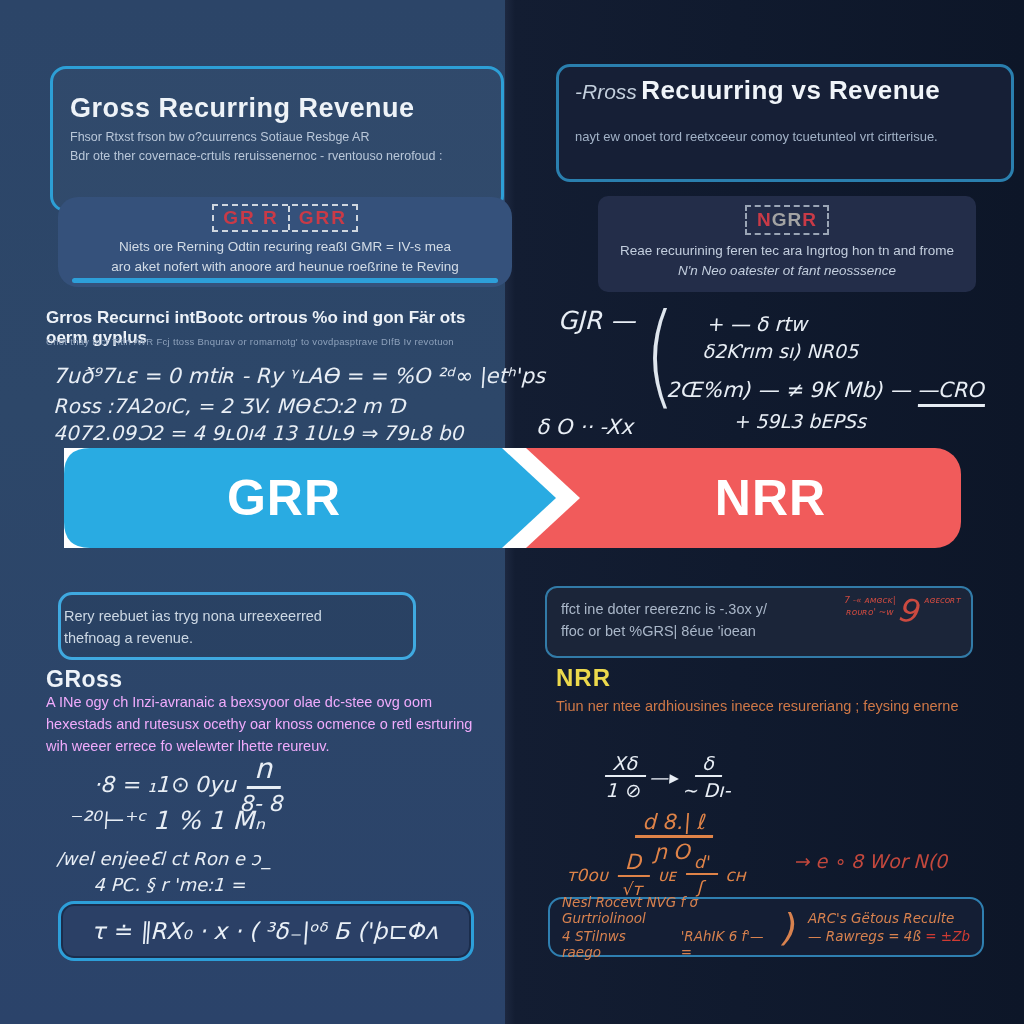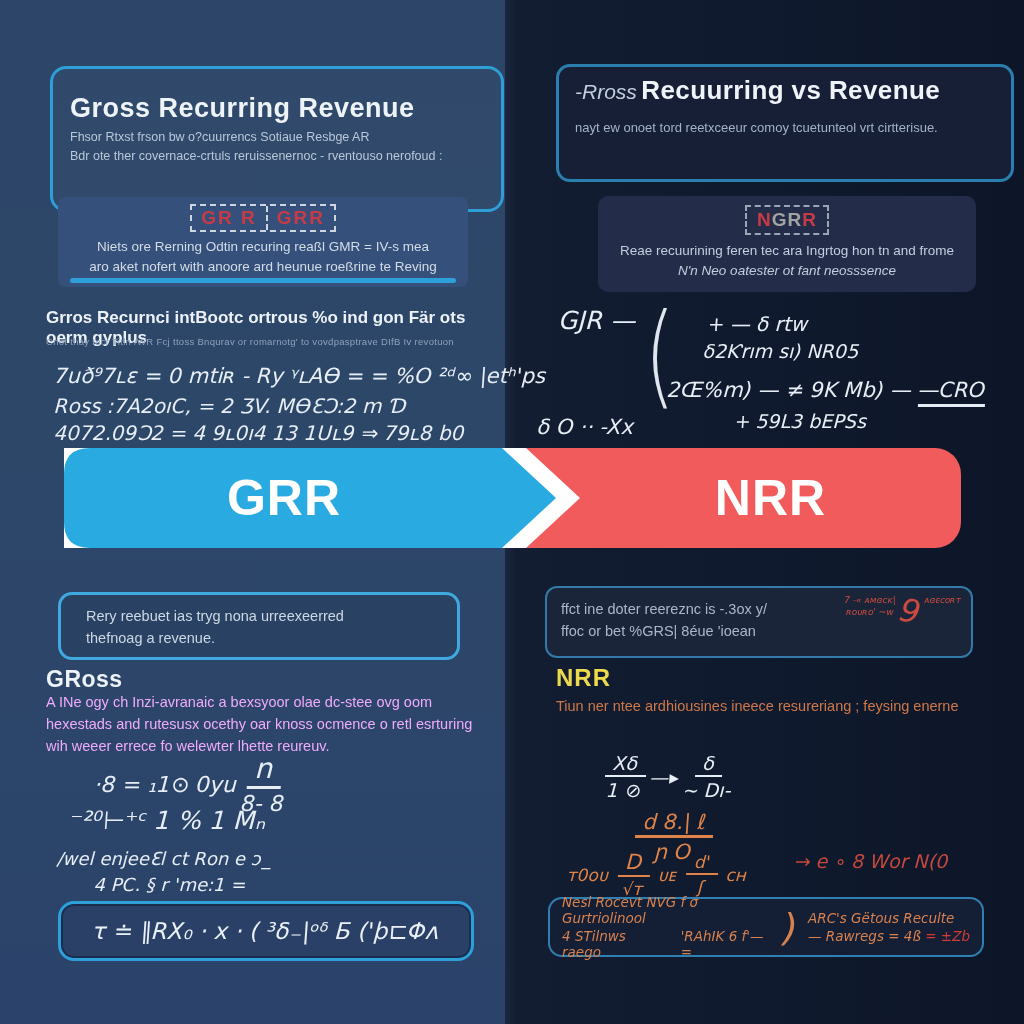--- a/index.html
+++ b/index.html
@@ -17,27 +17,27 @@
   .hand2{font-family:"DejaVu Sans",sans-serif;font-style:italic;}
 
   
   .card-title-l{left:50px;top:66px;width:414px;height:92px;border:3px solid #2d9fd6;
     border-radius:16px;background:rgba(255,255,255,.025);padding:24px 17px;box-sizing:content-box;}
   .card-title-l h1{margin:0 0 4px 0;font-size:27px;letter-spacing:.5px;color:#eef3f8;font-weight:bold;}
   .card-title-l .sub{font-size:12.5px;color:#b9c7d9;line-height:1.55;}
 
   .card-title-r{left:556px;top:64px;width:420px;height:96px;border:3px solid #2a7fae;
     border-radius:14px;background:#161f36;padding:8px 16px;}
-  .card-title-r .t{margin:0 0 12px 0;}
+  .card-title-r .t{margin:0 0 21px 0;}
   .card-title-r .pre{font-size:21px;font-style:italic;color:#c3cfdd;font-weight:400;}
   .card-title-r .main{font-size:26px;color:#f0f4f9;font-weight:bold;letter-spacing:.4px;}
   .card-title-r .sub{font-size:13px;color:#a2b2c7;line-height:1.5;}
 
   
-  .card-grr{left:58px;top:197px;width:410px;height:90px;background:#35517b;border-radius:8px;text-align:center;}
+  .card-grr{left:58px;top:197px;width:454px;height:90px;background:#35517b;border-radius:20px;text-align:center;}
   .badge-row{display:inline-flex;margin-top:7px;border:2px dashed #cfd6df;}
   .badge-cell{padding:1px 9px;font-size:19px;font-weight:bold;letter-spacing:2px;color:#c93a47;}
   .badge-cell + .badge-cell{border-left:2px dashed #cfd6df;}
   .card-grr .desc{font-size:13.5px;color:#d3dce6;line-height:1.45;margin-top:5px;}
   .grr-bar{position:absolute;bottom:4px;left:3%;width:94%;height:5px;background:#2d9fd9;border-radius:3px;}
 
   .card-ngrr{left:598px;top:196px;width:378px;height:96px;background:#232d49;border-radius:10px;text-align:center;}
   .ngrr-badge{display:inline-flex;margin-top:9px;border:2px dashed #9aa5b5;padding:2px 10px;
     font-size:19px;font-weight:bold;letter-spacing:1px;}
   .ngrr-badge .red{color:#c93a47;}
@@ -55,21 +55,21 @@
   .banner{left:64px;top:448px;width:897px;height:100px;}
   .banner svg{position:absolute;left:0;top:0;}
   .banner .lbl{position:absolute;top:50%;transform:translateY(-50%);
     font-size:50px;font-weight:800;color:#ffffff;letter-spacing:1px;text-align:center;
     font-family:"Liberation Sans",sans-serif;}
   .banner .grr{left:0;width:440px;}
   .banner .nrr{left:516px;width:381px;}
 
   
   .note-l{left:58px;top:592px;width:346px;height:40px;border:3px solid #3fa9e0;border-radius:14px;
-    padding:11px 25px;color:#cdd8e4;font-size:14.5px;line-height:1.5;background:rgba(0,0,0,.05);}
+    padding:11px 3px;color:#cdd8e4;font-size:14.5px;line-height:1.5;background:rgba(0,0,0,.05);}
   .note-r{left:545px;top:586px;width:396px;height:46px;border:2.5px solid #327ba8;border-radius:12px;
     background:#1b2539;padding:11px 14px;color:#aab7c9;font-size:14.5px;line-height:1.5;}
   .note-r .anns{position:absolute;right:10px;top:7px;color:#cc4a40;font-size:9px;line-height:1.3;
     display:flex;align-items:flex-start;gap:4px;}
   .note-r .squig{font-size:32px;font-style:italic;transform:rotate(12deg);line-height:.8;margin-top:4px;}
   .note-r .annblock{text-align:center;}
 
   
   .gross-h{left:46px;top:666px;font-size:23px;font-weight:bold;color:#eef3f9;letter-spacing:.5px;}
   .gross-p{left:46px;width:450px;font-size:14.5px;color:#f0abfc;}

